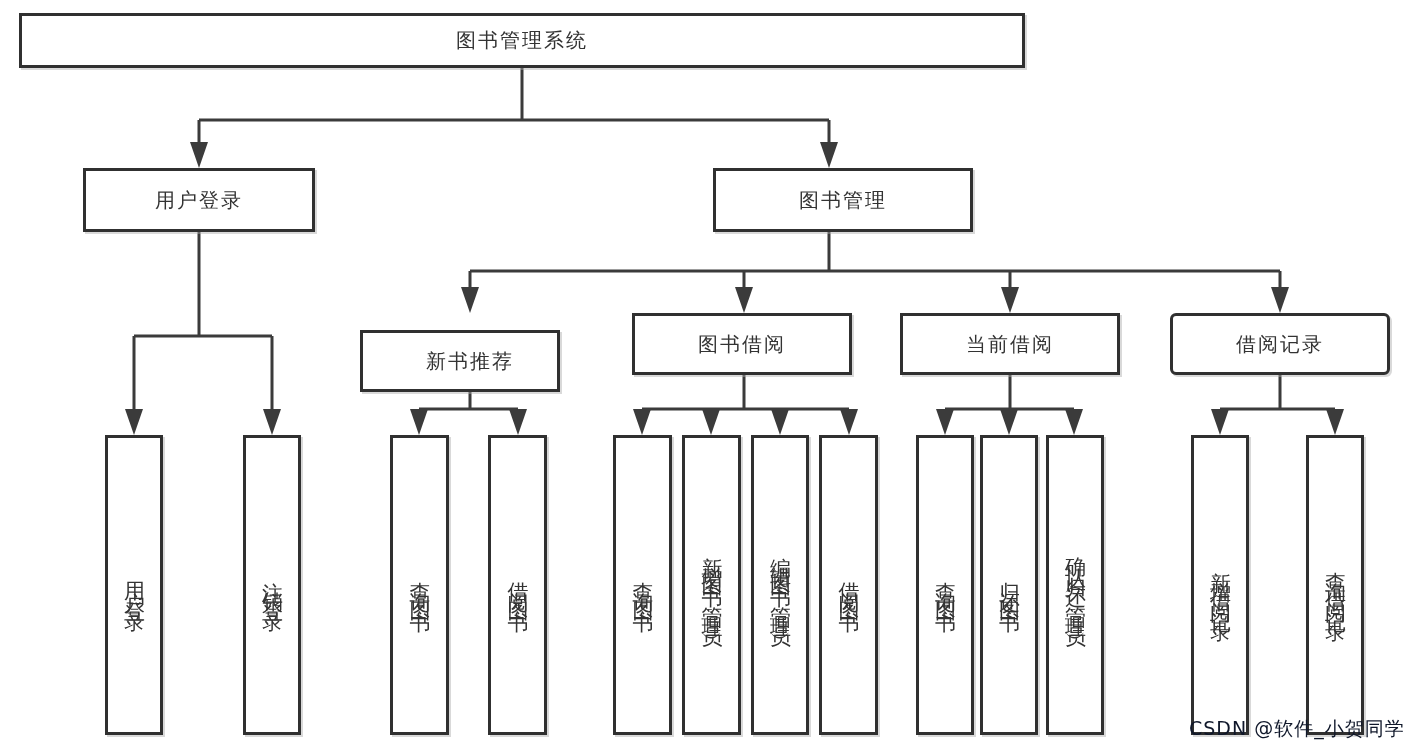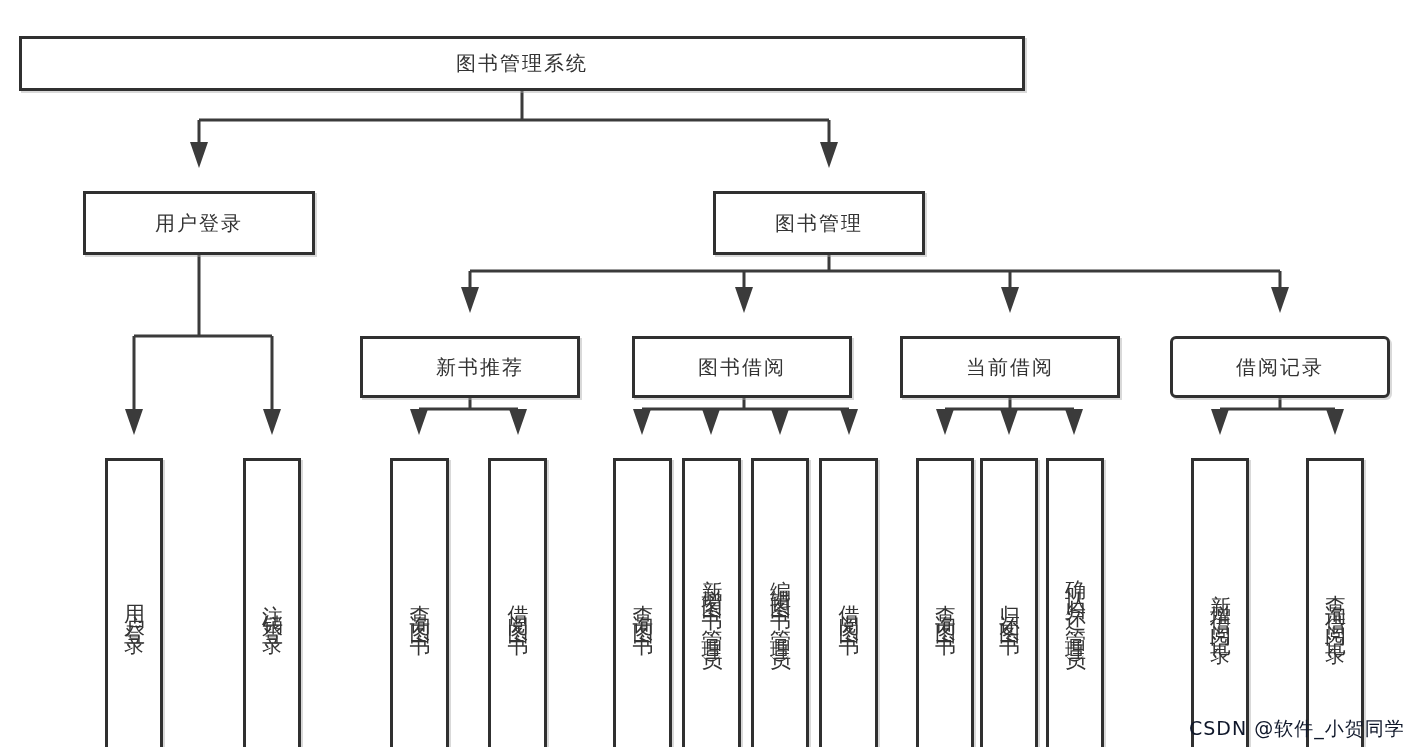--- a/index.html
+++ b/index.html
@@ -21,42 +21,41 @@
     position: absolute;
     box-sizing: border-box;
     background: #ffffff;
     border: 3px solid #303030;
     box-shadow: 2px 2px 0 rgba(170,170,170,0.45);
     display: flex;
     align-items: center;
     justify-content: center;
     color: #333333;
     z-index: 2;
-    margin-top: 23px;
   }
   .h-box span {
     font-size: 20px;
     letter-spacing: 2px;
     white-space: nowrap;
   }
   .v-box span {
     writing-mode: vertical-rl;
     text-orientation: mixed;
     font-size: 21px;
     letter-spacing: 10px;
     line-height: 1;
     white-space: nowrap;
   }
   
   .n-root  { left: 19px;   top: 13px;  width: 1006px; height: 55px; }
   
   .n-login { left: 83px;   top: 168px; width: 232px;  height: 64px; }
-  .n-mgmt  { left: 713px;  top: 168px; width: 212px;  height: 64px; }
+  .n-mgmt  { left: 713px;  top: 168px; width: 260px;  height: 64px; }
   
-  .n-new   { left: 360px;  top: 313px; width: 220px;  height: 62px; padding-left: 20px; }
+  .n-new   { left: 360px;  top: 330px; width: 200px;  height: 62px; padding-left: 20px; }
   .n-bor   { left: 632px;  top: 313px; width: 220px;  height: 62px; }
   .n-cur   { left: 900px;  top: 313px; width: 220px;  height: 62px; text-align: right; }
   .n-rec   { left: 1170px; top: 313px; width: 220px;  height: 62px; border-radius: 6px; }
   
   .lf-1  { left: 105px;  top: 435px; width: 58px; height: 300px; }
   .lf-2  { left: 243px;  top: 435px; width: 58px; height: 300px; }
   .lf-3  { left: 390px;  top: 435px; width: 59px; height: 300px; }
   .lf-4  { left: 488px;  top: 435px; width: 59px; height: 300px; }
   .lf-5  { left: 613px;  top: 435px; width: 59px; height: 300px; }
   .lf-6  { left: 682px;  top: 435px; width: 59px; height: 300px; }

